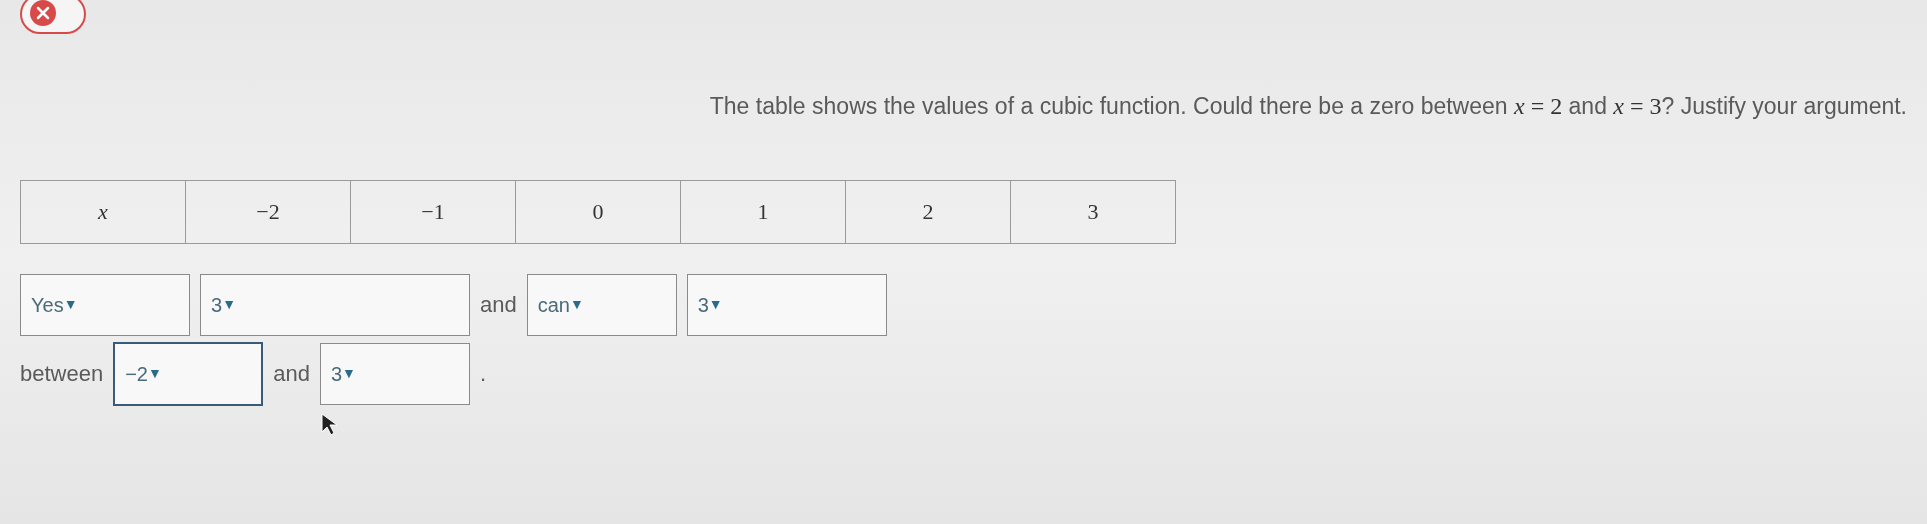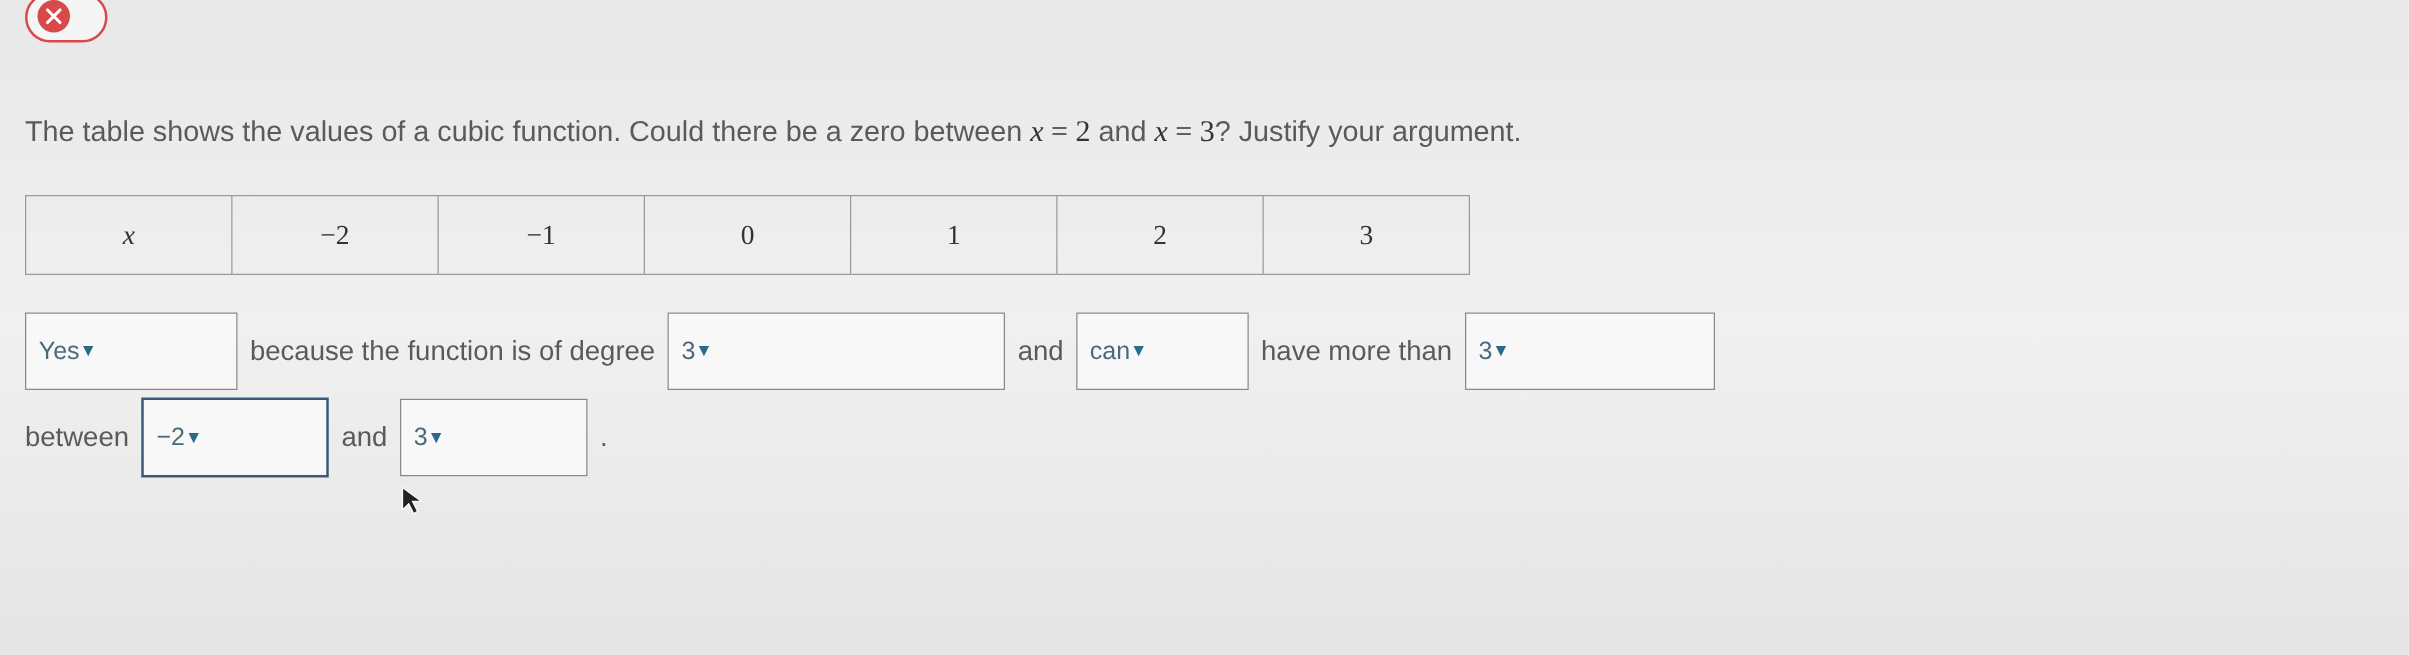--- a/index.html
+++ b/index.html
@@ -37,22 +37,23 @@
       display: inline-flex;
       align-items: center;
       justify-content: center;
       font-weight: bold;
       font-size: 18px;
       margin-right: 10px;
     }
     .prompt {
       font-size: 23px;
       color: #5a5a5a;
-      margin: 20px 0 32px 0;
+      margin: 20px 0 56px 0;
       line-height: 1.5;
+      text-align: right;
     }
     .mathit {
       font-family: "Times New Roman", serif;
       font-style: italic;
       font-size: 24px;
       color: #333;
     }
     .mathnum {
       font-family: "Times New Roman", serif;
       font-size: 24px;
@@ -89,21 +90,21 @@
       align-items: center;
       border: 1px solid #8a8a8a;
       background: #f8f8f8;
       color: #4a6a7a;
       font-size: 20px;
       padding: 6px 8px 6px 10px;
       min-height: 36px;
     }
     .select-box.w-yes { width: 170px; }
     .select-box.w-deg { width: 270px; }
-    .select-box.w-can { width: 138px; }
+    .select-box.w-can { width: 150px; }
     .select-box.w-num { width: 200px; }
     .select-box.w-neg2 { width: 150px; border: 2px solid #3a5a7a; }
     .select-box.w-th3 { width: 150px; }
     .chev {
       color: #2a6a8a;
       font-size: 14px;
     }
     .cursor {
       position: relative;
       left: 300px;
@@ -142,31 +143,29 @@
     <td>3</td>
   </tr>
 </tbody>
   </table>
 
 <div class="answer-row">
   <span class="select-box w-yes">
     <span>Yes</span>
     <span class="chev">▼</span>
   </span>
-  <span>because the function is of degree</span>
   <span class="select-box w-deg">
     <span>3</span>
     <span class="chev">▼</span>
   </span>
   <span>and</span>
   <span class="select-box w-can">
     <span>can</span>
     <span class="chev">▼</span>
   </span>
-  <span>have more than</span>
   <span class="select-box w-num">
     <span>3</span>
     <span class="chev">▼</span>
   </span>
 </div>
 
 <div class="answer-row" style="margin-top:6px;">
   <span>between</span>
   <span class="select-box w-neg2">
     <span>−2</span>

